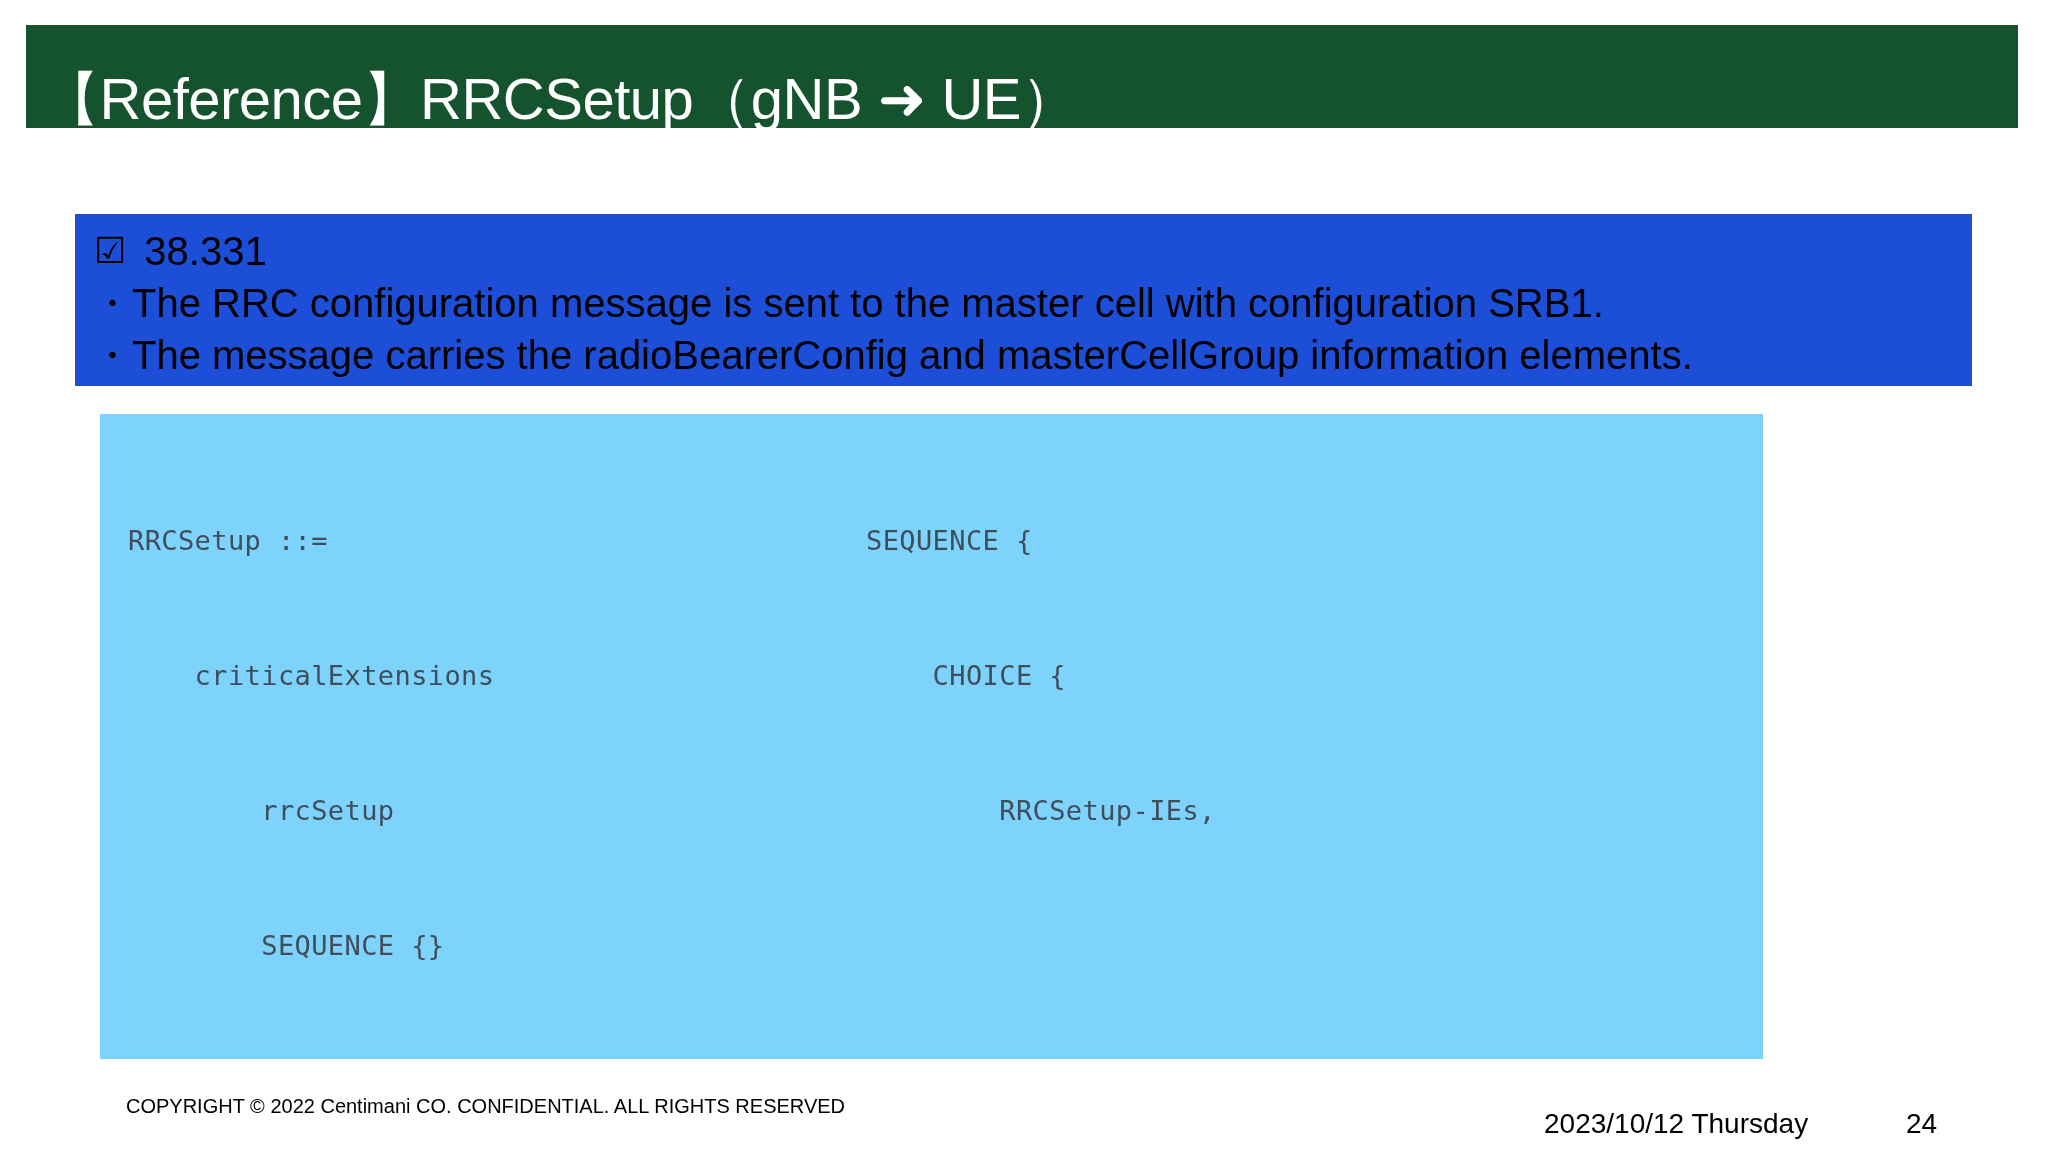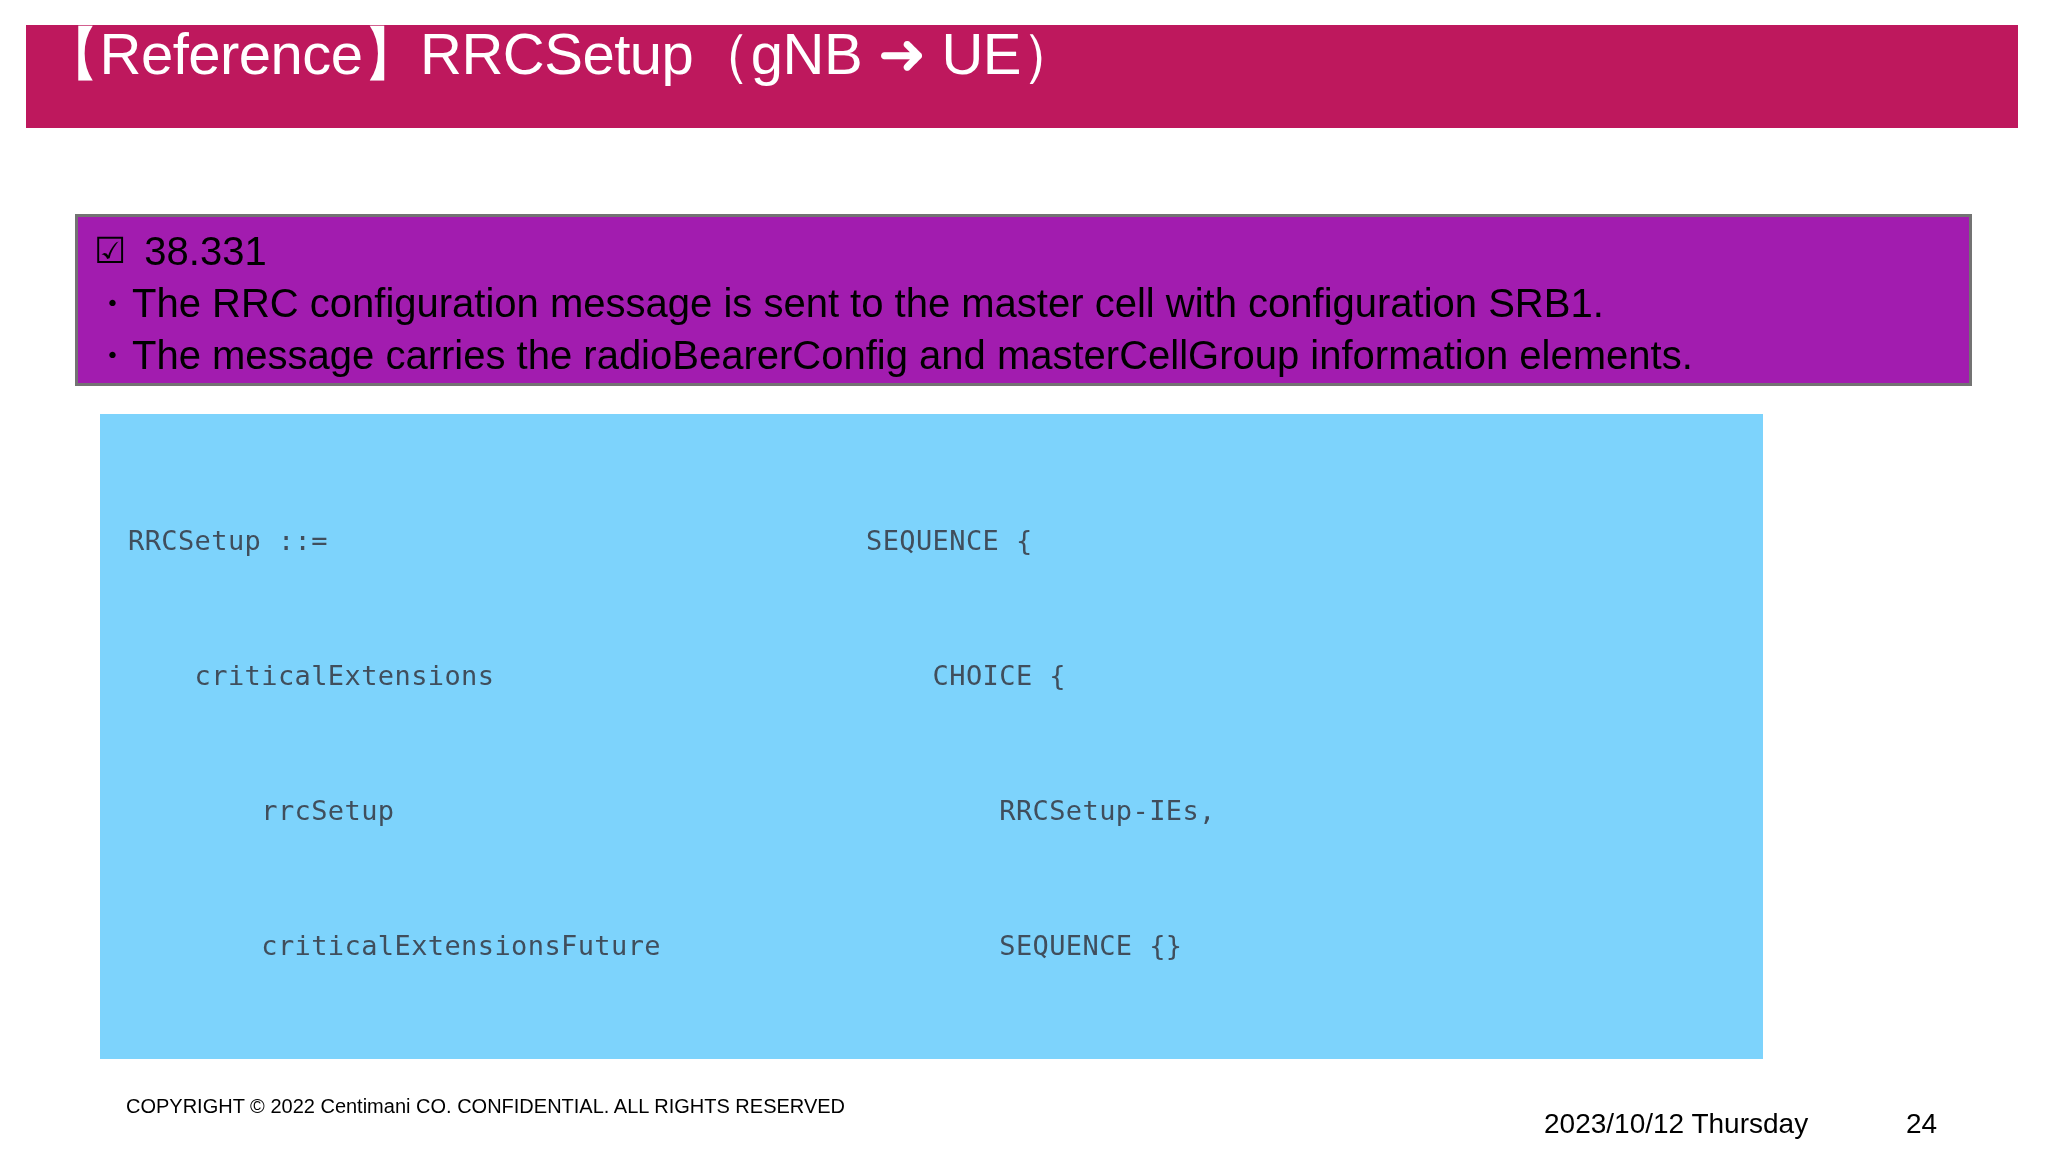--- a/index.html
+++ b/index.html
@@ -15,44 +15,44 @@
     font-family: "Liberation Sans", sans-serif;
   }
 
   
   #title-bar {
     position: absolute;
     left: 26px;
     top: 25px;
     width: 1992px;
     height: 103px;
-    background: #be185d;
+    background: #14532d;
     box-sizing: border-box;
     display: flex;
-    align-items: flex-start;
+    align-items: flex-end;
   }
   #title-text {
     color: #FFFFFF;
     font-size: 58px;
     font-weight: 400;
     letter-spacing: -0.5px;
     white-space: nowrap;
     padding-left: 16px;
     line-height: 1;
   }
 
   
   #note-box {
     position: absolute;
     left: 75px;
     top: 214px;
     width: 1897px;
     height: 172px;
-    background: #a21caf;
-    border: 3px solid #737373;
+    background: #1d4ed8;
+    border: 3px solid #1d4ed8;
     box-sizing: border-box;
     padding: 8px 14px 0 14px;
   }
   .note-line {
     color: #000000;
     font-size: 40px;
     line-height: 52px;
     white-space: nowrap;
   }
   .note-line.first {
@@ -145,21 +145,21 @@
     <div class="code-row">
       <span class="code-left">RRCSetup ::=</span><span class="code-right">SEQUENCE {</span>
     </div>
     <div class="code-row">
       <span class="code-left">    criticalExtensions</span><span class="code-right">    CHOICE {</span>
     </div>
     <div class="code-row">
       <span class="code-left">        rrcSetup</span><span class="code-right">        RRCSetup-IEs,</span>
     </div>
     <div class="code-row">
-      <span class="code-left">        criticalExtensionsFuture</span><span class="code-right">        SEQUENCE {}</span>
+      <span class="code-right">        SEQUENCE {}</span>
     </div>
     
     
   </div>
 
 </div>
 
 <div id="footer-copyright">COPYRIGHT © 2022 Centimani CO. CONFIDENTIAL. ALL RIGHTS RESERVED</div>
 <div id="footer-date">2023/10/12 Thursday</div>
 <div id="footer-page">24</div>

